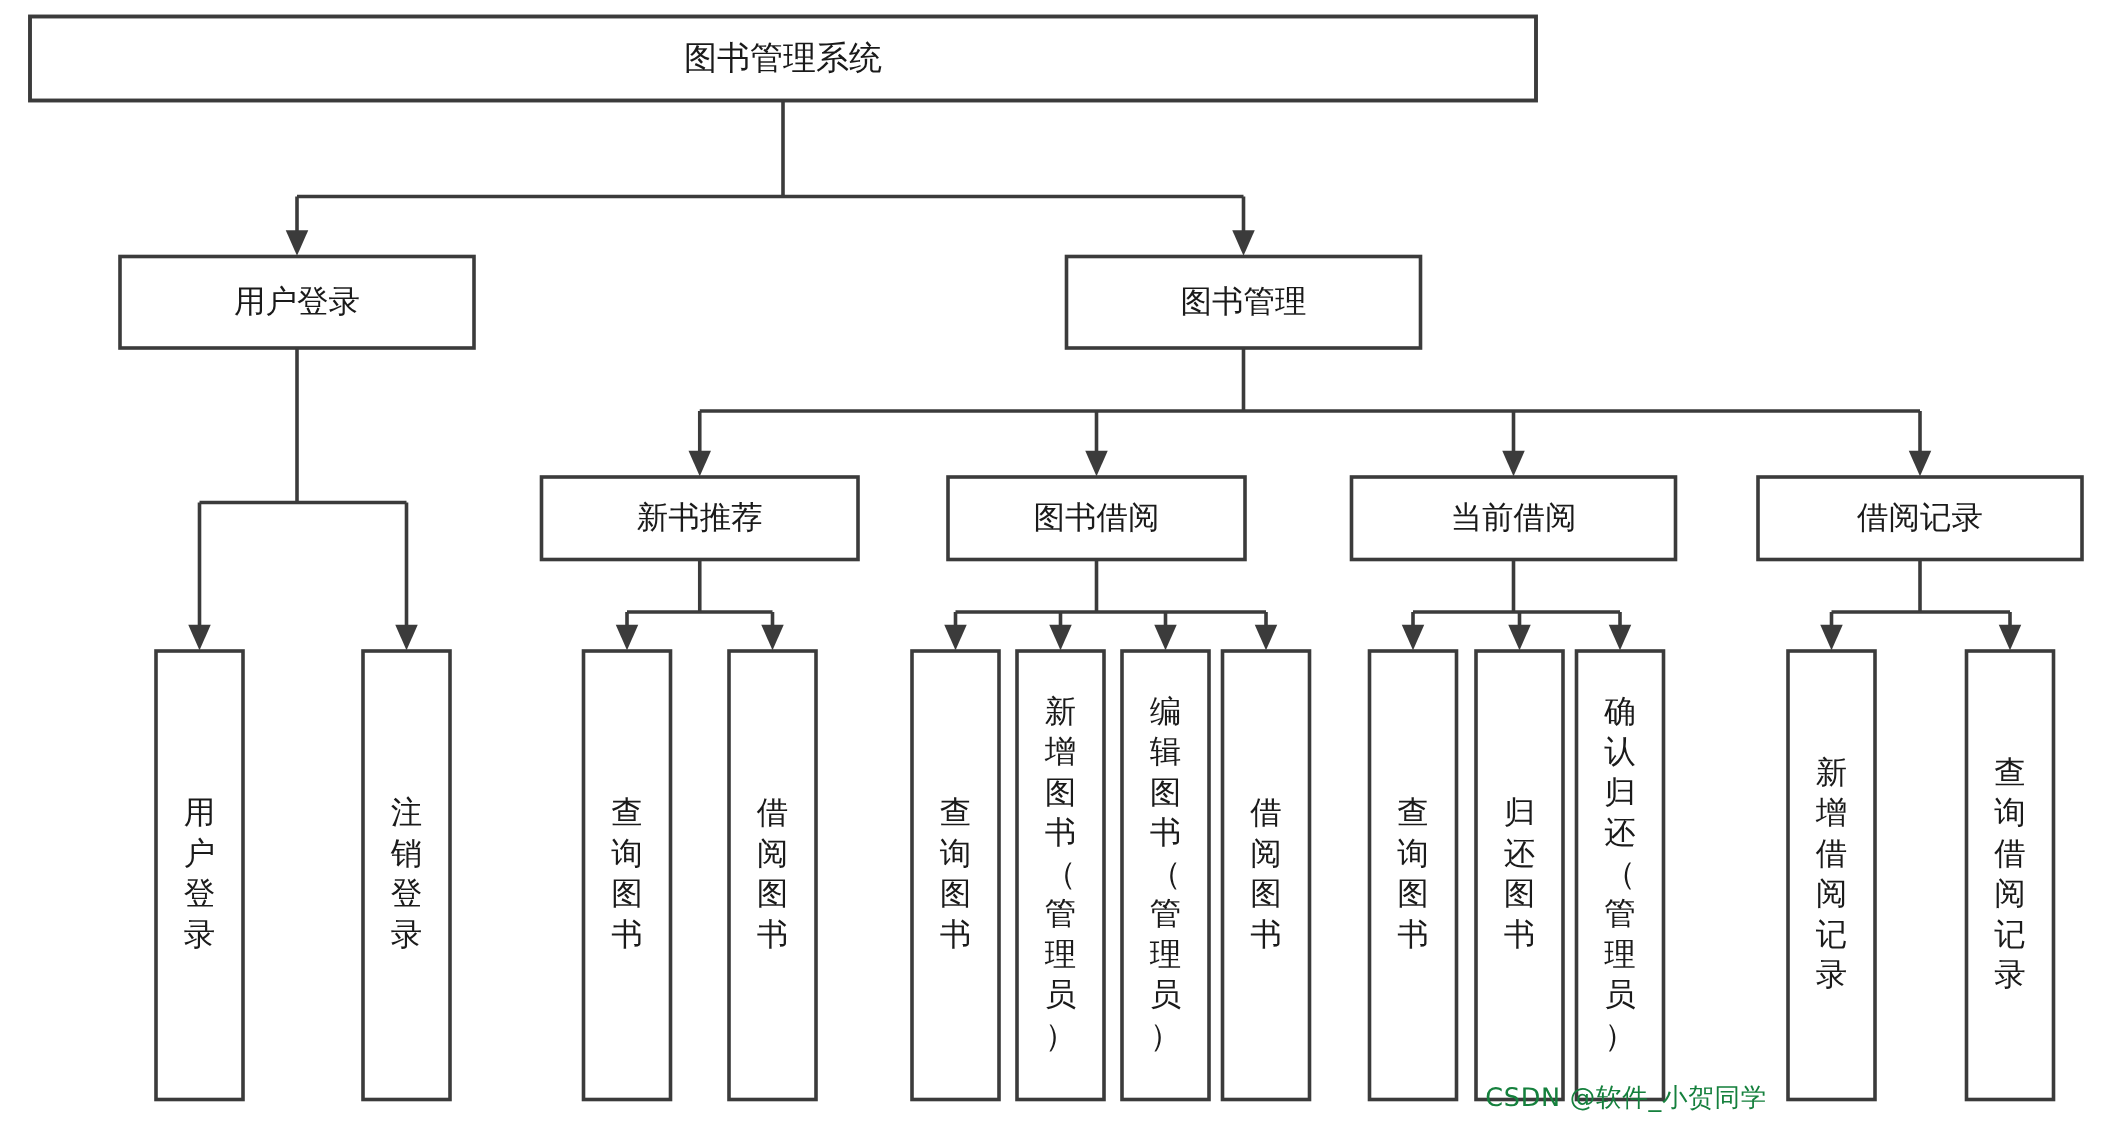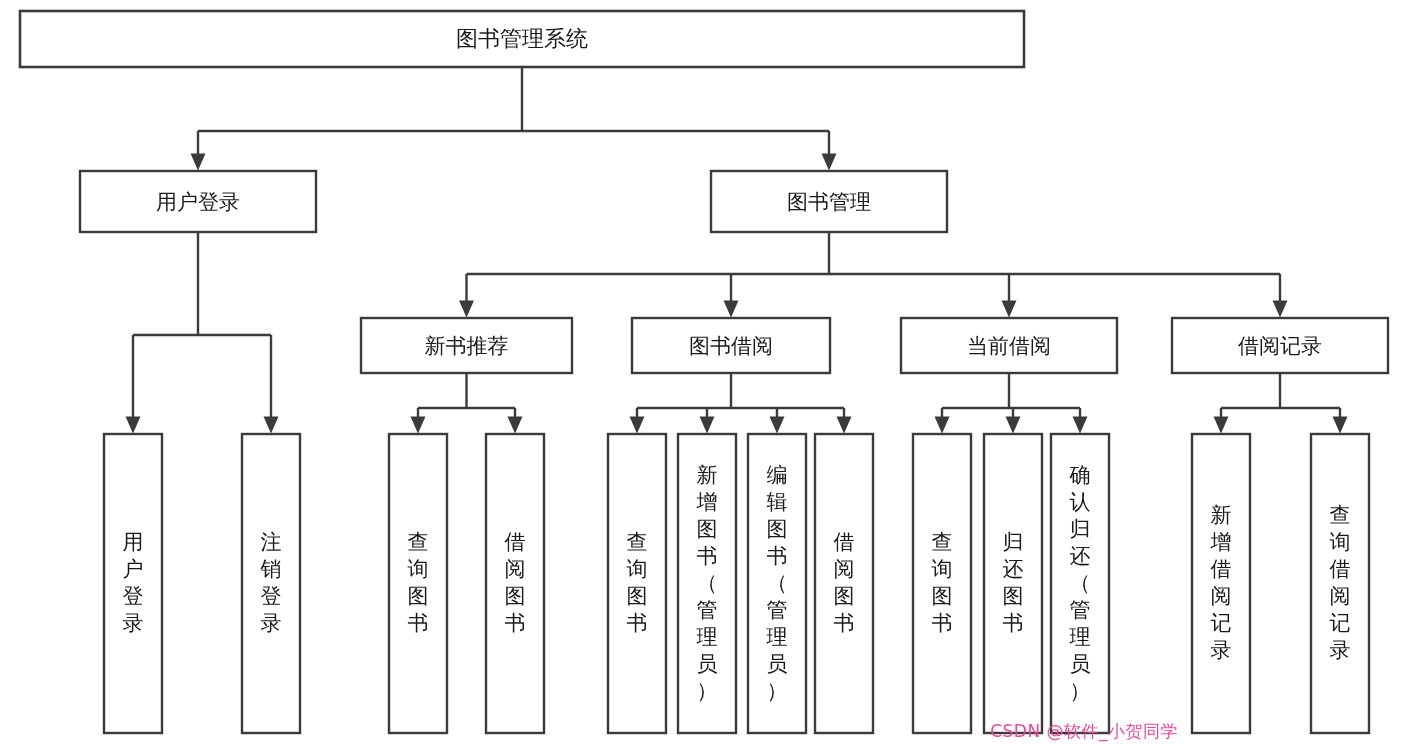--- a/index.html
+++ b/index.html
@@ -60,21 +60,21 @@
     fill: #1a1a1a;
     font-family: "DejaVu Sans", "Liberation Sans", sans-serif;
     font-size: 21px;
     text-anchor: middle;
     dominant-baseline: middle;
   }
   .watermark {
     position: absolute;
     right: 8px;
     bottom: 4px;
-    color: #ec4899;
+    color: #15803d;
     font-size: 17px;
     font-family: "DejaVu Sans", "Liberation Sans", sans-serif;
     letter-spacing: 0.5px;
     white-space: nowrap;
     user-select: none;
     text-align: center;
   }
 </style>
 </head>
 <body>

